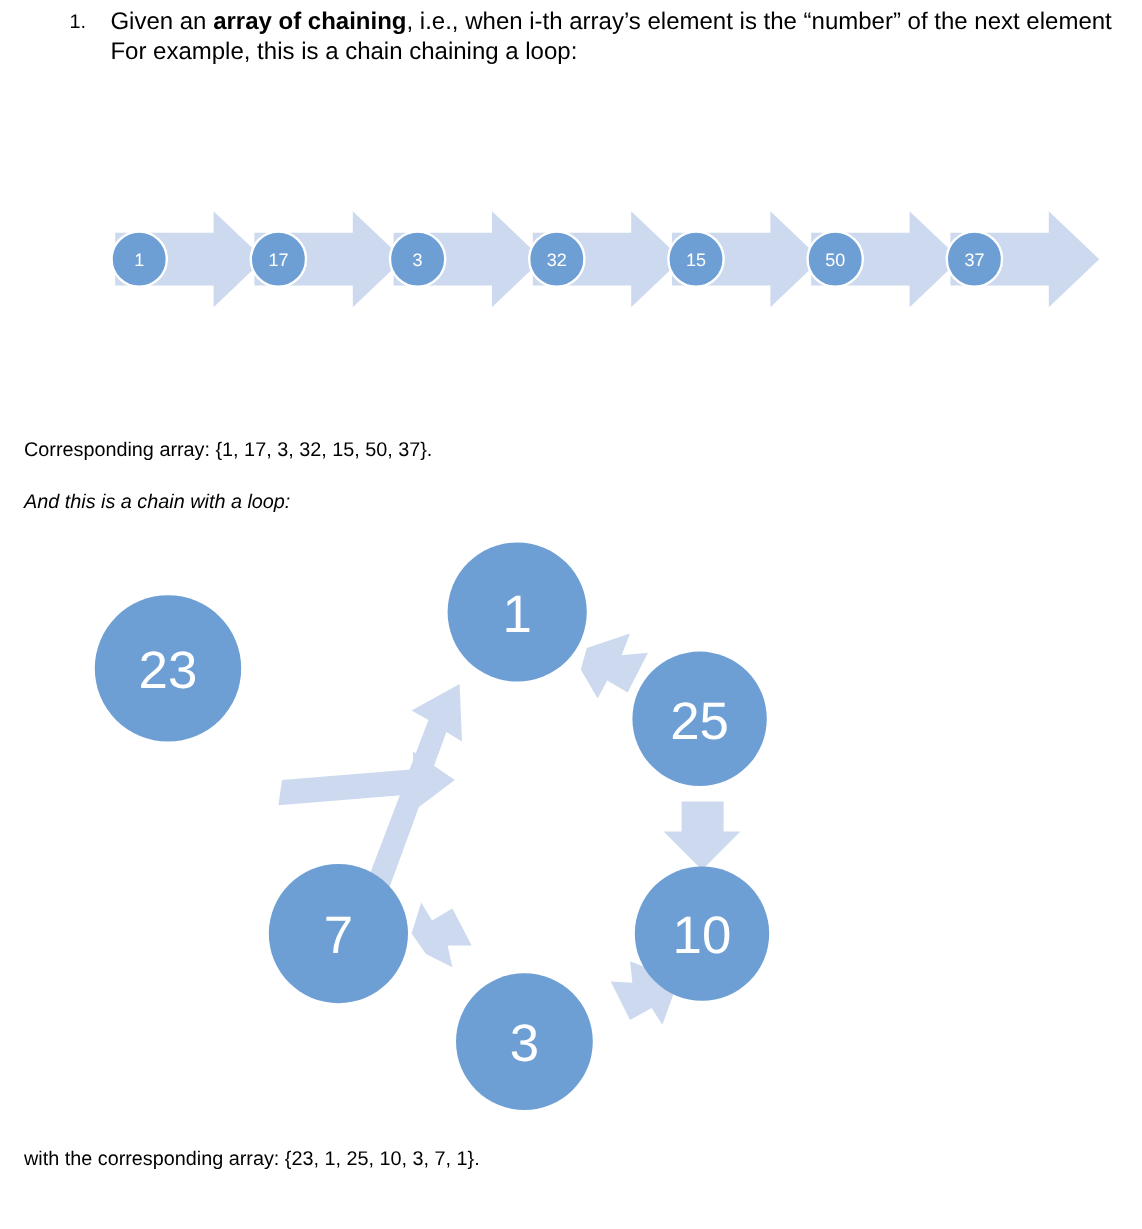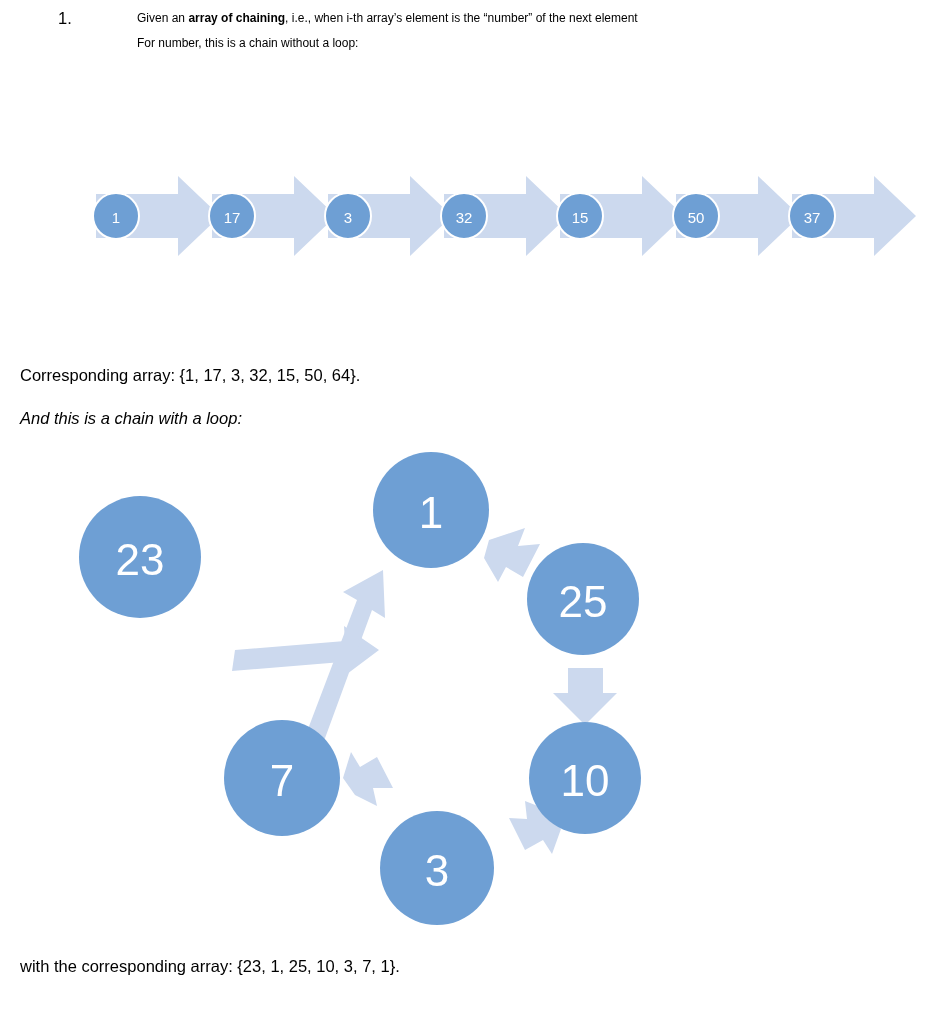--- a/index.html
+++ b/index.html
@@ -29,23 +29,22 @@
   }
   .problem-number {
     width: 34px;
     flex: 0 0 34px;
     font-size: 16.5px;
     line-height: 25px;
     color: #000;
   }
   .problem-body {
     flex: 1 1 auto;
-    font-size: 12px;
+    font-size: 20px;
     line-height: 25px;
-    margin-left: 45px;
   }
   .problem-body .line {
     display: block;
     white-space: nowrap;
   }
   .problem-body b {
     font-weight: 700;
   }
 
   
@@ -96,21 +95,21 @@
   }
 </style>
 </head>
 <body>
 
 <div class="problem">
   <div class="problem-row">
     <div class="problem-number">1.</div>
     <div class="problem-body">
       <span class="line"><span>Given an </span><b>array of chaining</b><span>, i.e., when i-th array’s element is the “number” of the next element</span></span>
-      <span class="line">For number, this is a chain without a loop:</span>
+      <span class="line">For example, this is a chain chaining a loop:</span>
     </div>
   </div>
 </div>
 
 <div id="chain-diagram">
   <svg width="852" height="96" viewBox="0 0 852 96" xmlns="http://www.w3.org/2000/svg">
     <g id="chain-arrows">
         <polygon points="16,26 98,26 98,8 140,48 98,88 98,70 16,70" fill="#ccd9ee"></polygon>
         <polygon points="132,26 214,26 214,8 256,48 214,88 214,70 132,70" fill="#ccd9ee"></polygon>
         <polygon points="248,26 330,26 330,8 372,48 330,88 330,70 248,70" fill="#ccd9ee"></polygon>
@@ -131,21 +130,21 @@
         <circle cx="500" cy="48" r="23" fill="#6e9fd4" stroke="#ffffff" stroke-width="2"></circle>
         <text x="500" y="49" class="chain-node-label">15</text>
         <circle cx="616" cy="48" r="23" fill="#6e9fd4" stroke="#ffffff" stroke-width="2"></circle>
         <text x="616" y="49" class="chain-node-label">50</text>
         <circle cx="732" cy="48" r="23" fill="#6e9fd4" stroke="#ffffff" stroke-width="2"></circle>
         <text x="732" y="49" class="chain-node-label">37</text>
       </g>
   </svg>
 </div>
 
-<div class="caption" id="caption-array-1">Corresponding array: {1, 17, 3, 32, 15, 50, 64}.</div>
+<div class="caption" id="caption-array-1">Corresponding array: {1, 17, 3, 32, 15, 50, 37}.</div>
 <div class="caption" id="caption-loop-intro">And this is a chain with a loop:</div>
 
 <div id="loop-diagram">
   <svg width="640" height="500" viewBox="0 0 640 500" xmlns="http://www.w3.org/2000/svg">
 
     <polygon points="180,210 290,201 289,186 324,210 288,237 287,222 177,231" fill="#ccd9ee"></polygon>
 
     <polygon points="434,100 470,88 463,106 485,104 468,137 451,127 443,142 429,118" fill="#ccd9ee"></polygon>
 
     <polygon points="513,228 548,228 548,253 562,253 530,285 498,253 513,253" fill="#ccd9ee"></polygon>

